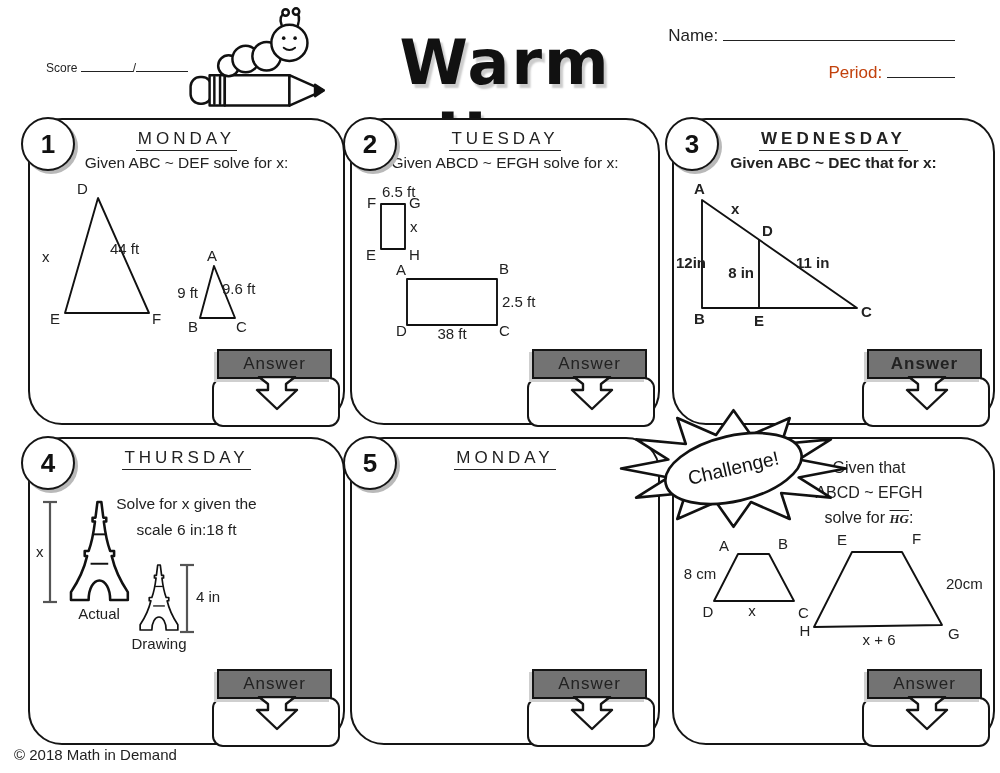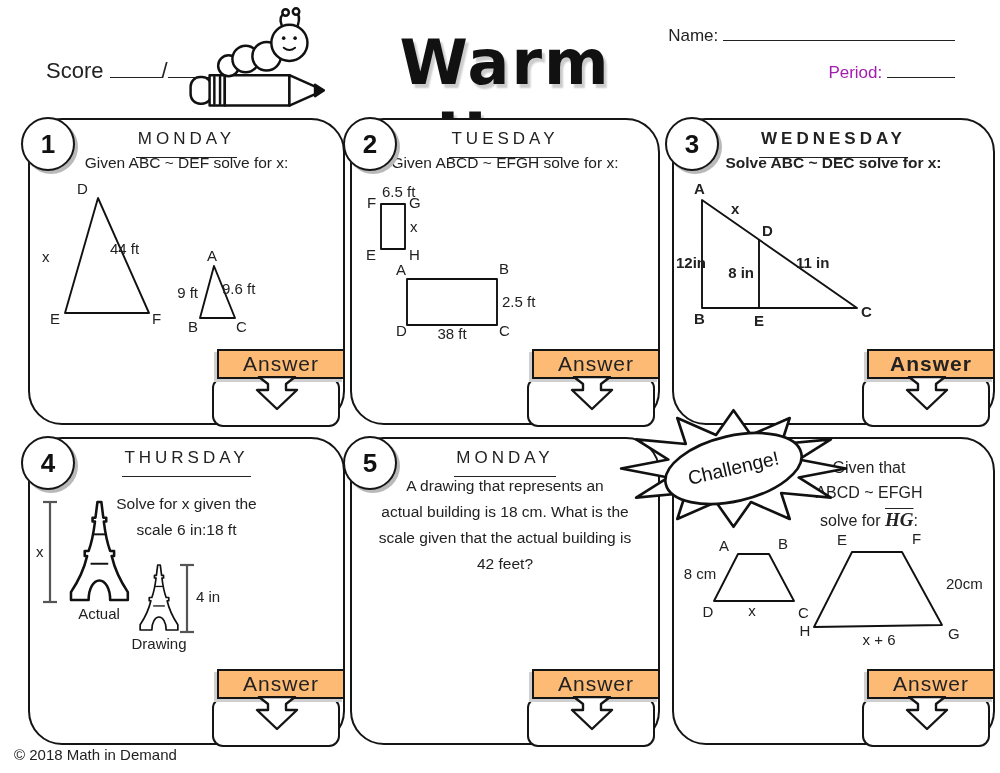--- a/index.html
+++ b/index.html
@@ -2,67 +2,67 @@
 <html><head>
 <meta charset="utf-8">
 <style>
   * { margin:0; padding:0; box-sizing:border-box; }
   html,body { background:#fff; }
   .page {
     position:relative; width:1000px; height:773px; background:#fff;
     font-family:"Liberation Sans", sans-serif; color:#1b1b1b; overflow:hidden;
   }
   
-  .score-field { position:absolute; left:46px; top:58px; font-size:22px; color:#222; }
+  .score-field { position:absolute; left:46px; top:58px; font-size:12px; color:#222; }
   .blank { display:inline-block; border-bottom:1.6px solid #222; height:14px; vertical-align:baseline; }
   .page-title {
     position:absolute; left:340px; top:26px; width:330px; text-align:center;
     font-size:62px; font-weight:800; letter-spacing:2px; color:#111;
     text-shadow:3px 4px 2px #cccccc; font-family:"DejaVu Sans", sans-serif;
   }
   .name-field   { position:absolute; right:45px; top:26px;  font-size:17px; color:#222; }
-  .period-field { position:absolute; right:45px; top:63px;  font-size:17px; color:#a21caf; }
+  .period-field { position:absolute; right:45px; top:63px;  font-size:17px; color:#c2410c; }
   .week-field   { position:absolute; right:45px; top:108px;  font-size:17px; color:#222;margin-top:24px; }
   .clipart { position:absolute; left:183px; top:6px; }
   
   .pbox {
     position:absolute; background:#fff; border:2.6px solid #151515; border-radius:34px;
   }
   .numcircle {
     position:absolute; width:54px; height:54px; border-radius:50%;
     background:#fff; border:2.6px solid #151515; z-index:5;
     box-shadow:3px 3px 0 #b9b9b9;
     display:flex; align-items:center; justify-content:center;
     font-size:26px; font-weight:600; color:#111;
   }
   .dayhead { position:absolute; top:9px; left:0; right:0; text-align:center; font-size:17px; color:#222; }
-  .dayhead span { letter-spacing:4px; border-bottom:1.7px solid #222; padding:0 2px 9px 2px; }
+  .dayhead span { letter-spacing:4px; border-bottom:1.7px solid #222; padding:0 2px 2px 2px; }
   .prompt { position:absolute; left:0; right:0; text-align:center; font-size:15.5px; color:#222; }
   .prompt-lines { position:absolute; left:6px; right:6px; text-align:center; font-size:15.5px; line-height:26px; color:#222; }
   .diagram { position:absolute; left:0; top:0; }
   .diagram text { font-family:"Liberation Sans", sans-serif; fill:#222; font-size:15px; }
   .diagram .shape { fill:none; stroke:#111; stroke-width:1.9; stroke-linejoin:round; }
   
   .answer-tab { position:absolute; right:1px; bottom:-6px; width:132px; height:80px; z-index:4; }
   .answer-pocket {
     position:absolute; left:2px; top:28px; width:128px; height:50px;
     background:#fff; border:2.4px solid #151515; border-radius:11px;
   }
   .answer-labelbox {
-    position:absolute; left:7px; top:0; width:128px; height:30px; background:#fdba74;
+    position:absolute; left:7px; top:0; width:115px; height:30px; background:#737373;
     border:2.4px solid #151515; box-shadow:-3px 3px 0 #cfcfcf;
     display:flex; align-items:center; justify-content:center;
-    font-size:21px; letter-spacing:1px; color:#222;
+    font-size:17px; letter-spacing:1px; color:#222;
   }
   .answer-arrow { position:absolute; left:44px; top:27px; }
   
   .burst { position:absolute; left:616px; top:406px; z-index:6; }
   .burst text { font-family:"Liberation Sans", sans-serif; font-size:19px; fill:#111; }
   .chal-line { position:absolute; text-align:center; font-size:16px; color:#222; width:100%; }
-  .overline-seg { font-family:"Liberation Serif", serif; font-style:italic; font-weight:bold; text-decoration:overline; font-size:19px; }
+  .overline-seg { font-family:"Liberation Serif", serif; font-style:italic; font-weight:bold; text-decoration:overline; font-size:13px; }
   .footer { position:absolute; left:14px; top:746px; font-size:15px; color:#222; }
 </style>
 </head>
 <body>
 
 <div class="page">
 
   <div class="score-field">
     <span>Score</span>
     <span class="blank" style="width:52px"></span><span>/</span><span class="blank" style="width:52px"></span>
@@ -159,21 +159,21 @@
       <div class="answer-labelbox">Answer</div>
       <svg class="answer-arrow" width="46" height="36" viewBox="0 0 46 36">
         <polygon points="5,1 41,1 32,8 32,14 43,14 23,33 3,14 14,14 14,8" fill="#fff" stroke="#151515" stroke-width="2.4" stroke-linejoin="round"></polygon>
       </svg>
     </div>
   </div>
   <div class="numcircle" style="left:343px; top:117px;">2</div>
 
   <div class="pbox" style="left:672px; top:118px; width:323px; height:307px;font-weight:bold;">
     <div class="dayhead"><span>WEDNESDAY</span></div>
-    <div class="prompt" style="top:34px">Solve ABC ~ DEC solve for x:</div>
+    <div class="prompt" style="top:34px">Given ABC ~ DEC that for x:</div>
     <svg class="diagram" width="323" height="307" viewBox="0 0 323 307">
       <polygon class="shape" points="28,80 28,188 183,188"></polygon>
       <line class="shape" x1="85" y1="120" x2="85" y2="188"></line>
       <text x="20" y="74">A</text>
       <text x="57" y="94">x</text>
       <text x="88" y="116">D</text>
       <text x="2" y="148">12in</text>
       <text x="80" y="158" text-anchor="end">8 in</text>
       <text x="122" y="148">11 in</text>
       <text x="20" y="204">B</text>
@@ -226,26 +226,20 @@
       <div class="answer-labelbox">Answer</div>
       <svg class="answer-arrow" width="46" height="36" viewBox="0 0 46 36">
         <polygon points="5,1 41,1 32,8 32,14 43,14 23,33 3,14 14,14 14,8" fill="#fff" stroke="#151515" stroke-width="2.4" stroke-linejoin="round"></polygon>
       </svg>
     </div>
   </div>
   <div class="numcircle" style="left:21px; top:436px;">4</div>
 
   <div class="pbox" style="left:350px; top:437px; width:310px; height:308px;">
     <div class="dayhead"><span>MONDAY</span></div>
-    <div class="prompt-lines" style="top:34px">
-      <div>A drawing that represents an</div>
-      <div>actual building is 18 cm. What is the</div>
-      <div>scale given that the actual building is</div>
-      <div>42 feet?</div>
-    </div>
     <div class="answer-tab">
       <div class="answer-pocket"></div>
       <div class="answer-labelbox">Answer</div>
       <svg class="answer-arrow" width="46" height="36" viewBox="0 0 46 36">
         <polygon points="5,1 41,1 32,8 32,14 43,14 23,33 3,14 14,14 14,8" fill="#fff" stroke="#151515" stroke-width="2.4" stroke-linejoin="round"></polygon>
       </svg>
     </div>
   </div>
   <div class="numcircle" style="left:343px; top:436px;">5</div>
 

